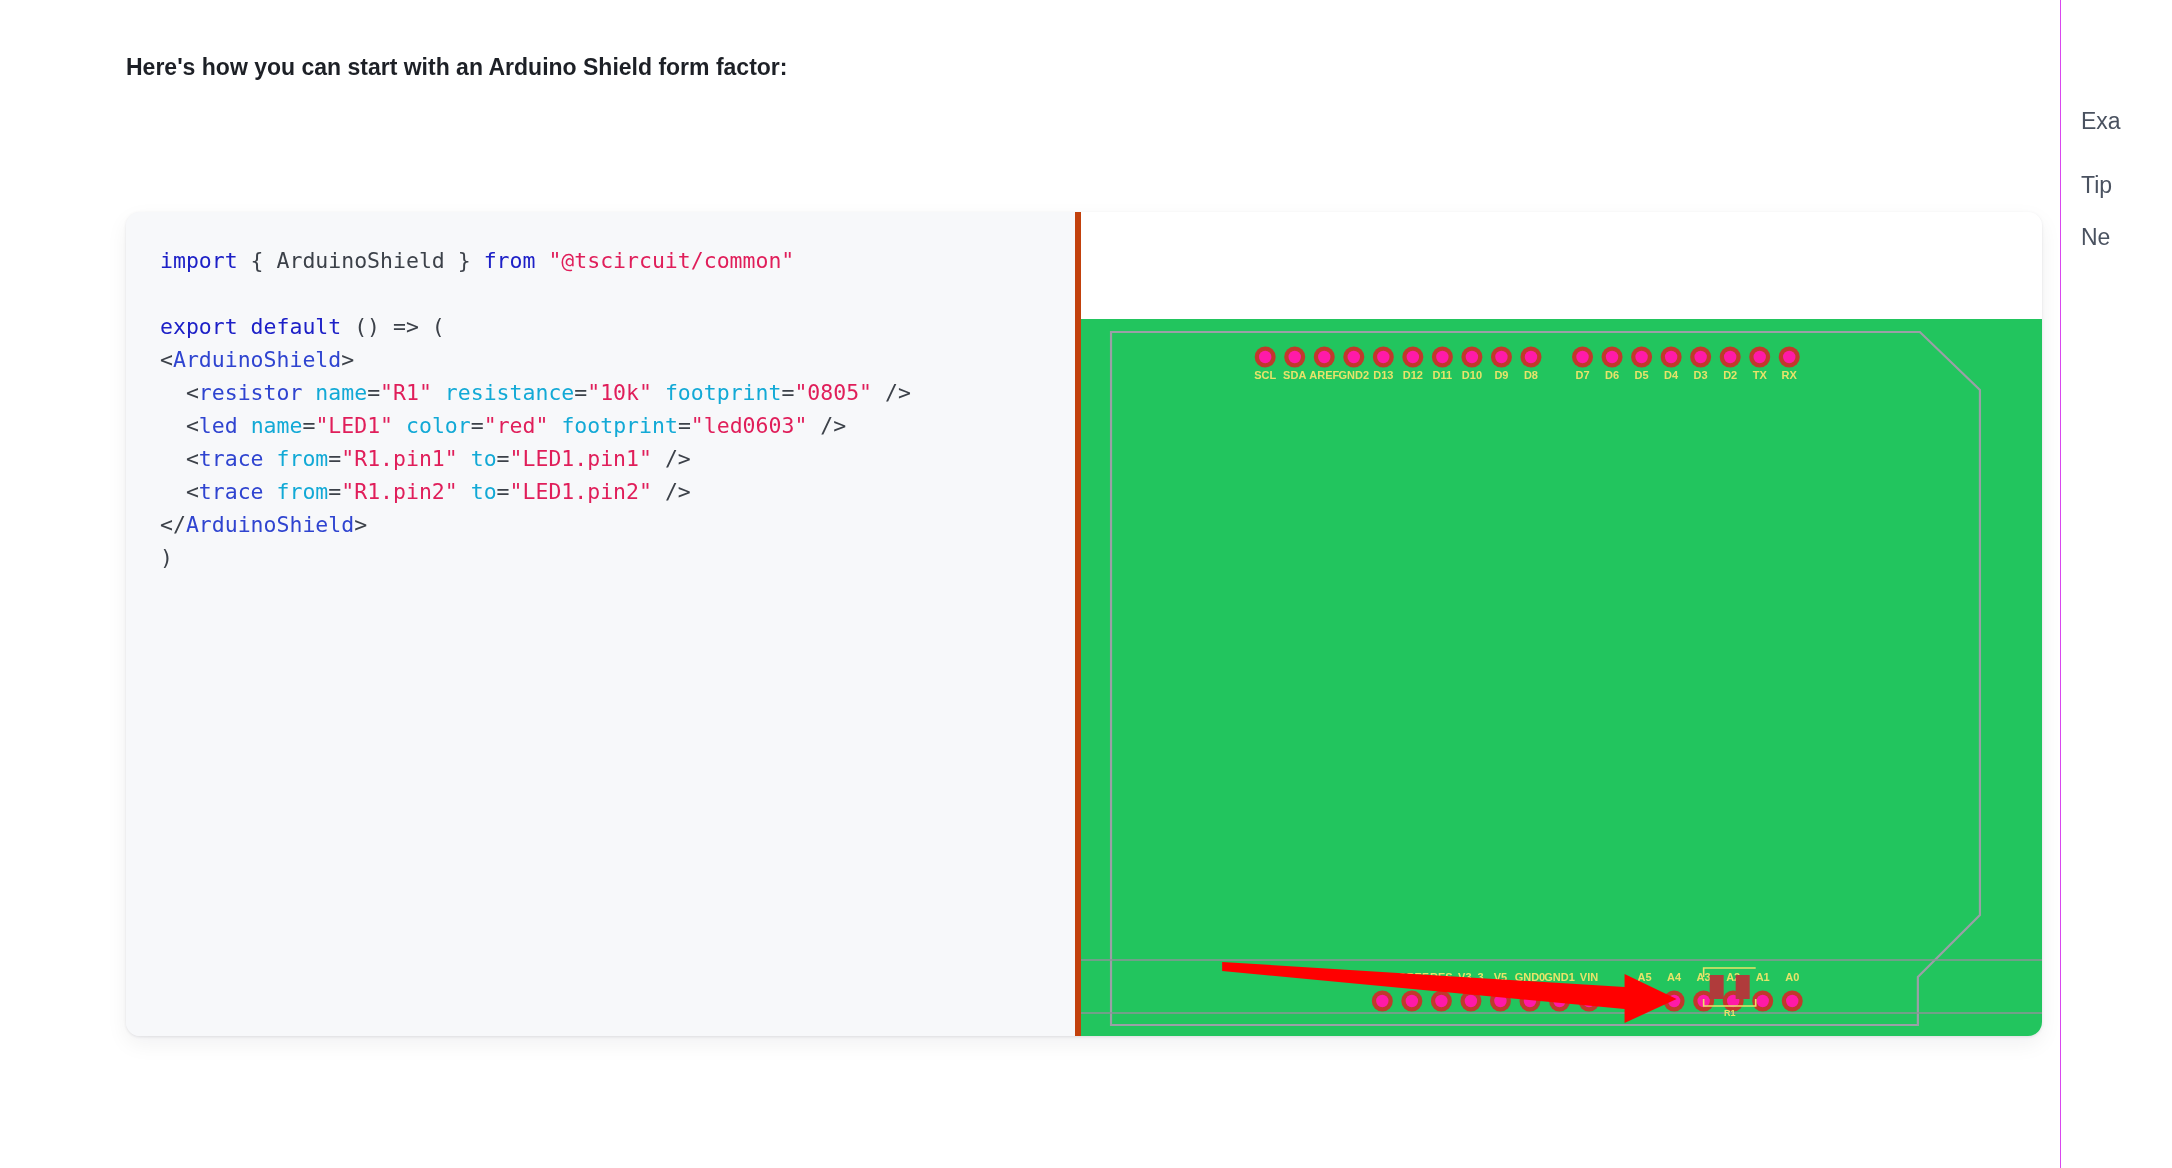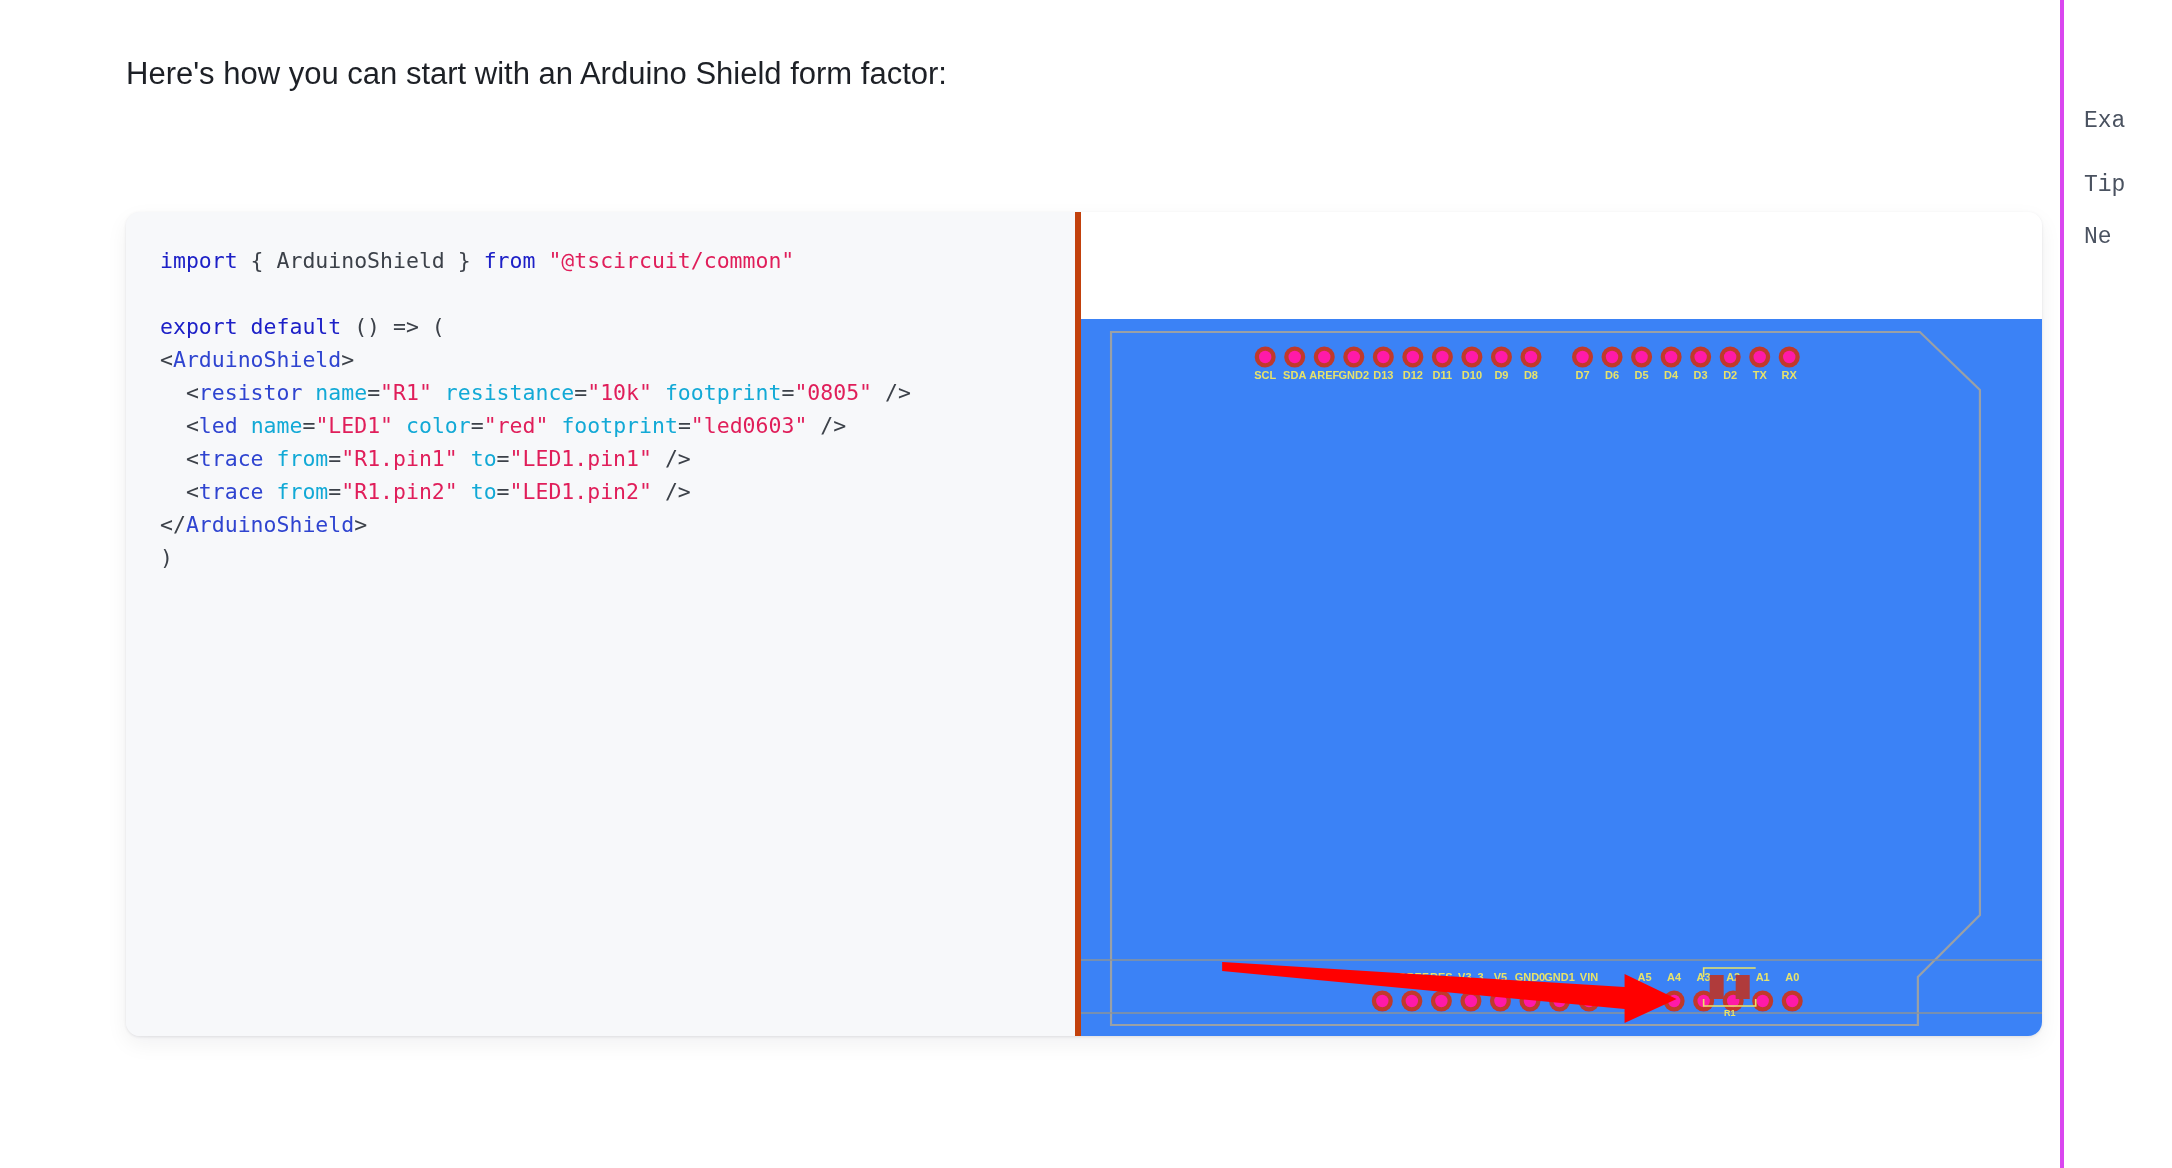--- a/index.html
+++ b/index.html
@@ -29,24 +29,24 @@
     font-size: 43px;
     line-height: 1.25;
     font-weight: 700;
     letter-spacing: -0.6px;
     color: #111418;
   }
 
   .intro-paragraph {
     margin: 0;
     padding-top: 49px;
-    font-size: 31px;
+    font-size: 23px;
     line-height: 1.6;
     color: #1d2026;
-    font-weight: 400;
+    font-weight: 700;
   }
 
   
   .example-card {
     position: absolute;
     left: 126px; top: 212px;
     width: 1916px; height: 824px;
     background: #f7f8fa;
     border-radius: 14px;
     box-shadow: 0 1px 3px rgba(16,24,40,.10), 0 8px 22px rgba(16,24,40,.06);
@@ -84,33 +84,32 @@
     flex: 1;
     background: #ffffff;
   }
 
   
   .pcb-canvas {
     position: absolute;
     left: 0; top: 107px;
     width: 100%;
     height: 717px;
-    background: #3b82f6;
+    background: #22c55e;
     overflow: hidden;
   }
   .pcb-svg { display:block; width: 100%; height: 100%; }
 
   
   .right-rail {
     position: absolute;
     right: 0; top: 0;
     width: 112px; height: 1168px;
     background: #ffffff;
-    border-left: 4px solid #d946ef;
-    font-family: Liberation Mono, monospace;
+    border-left: 1px solid #d946ef;
   }
   .rail-item {
     position: absolute;
     left: 20px;
     font-size: 23px;
     color: #4a5260;
     white-space: nowrap;
     overflow: hidden;
   }
 

